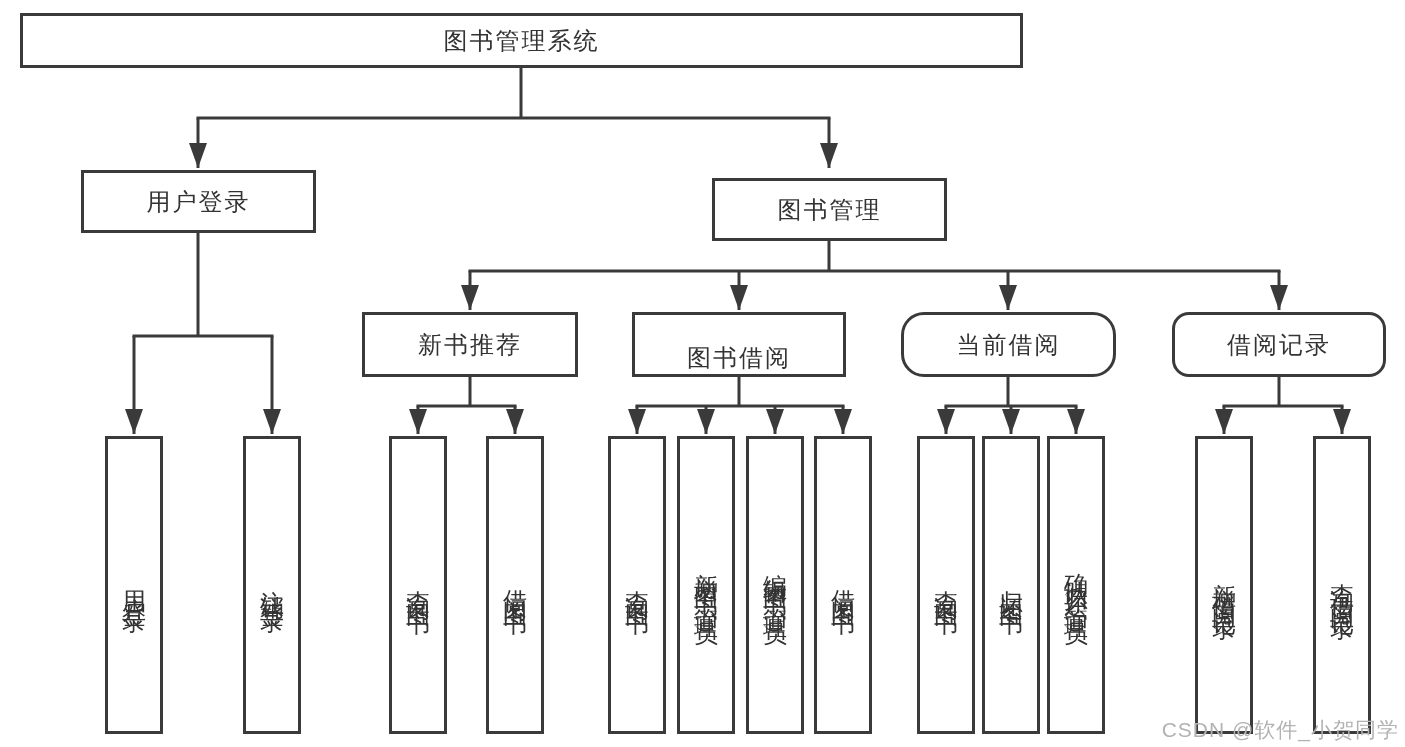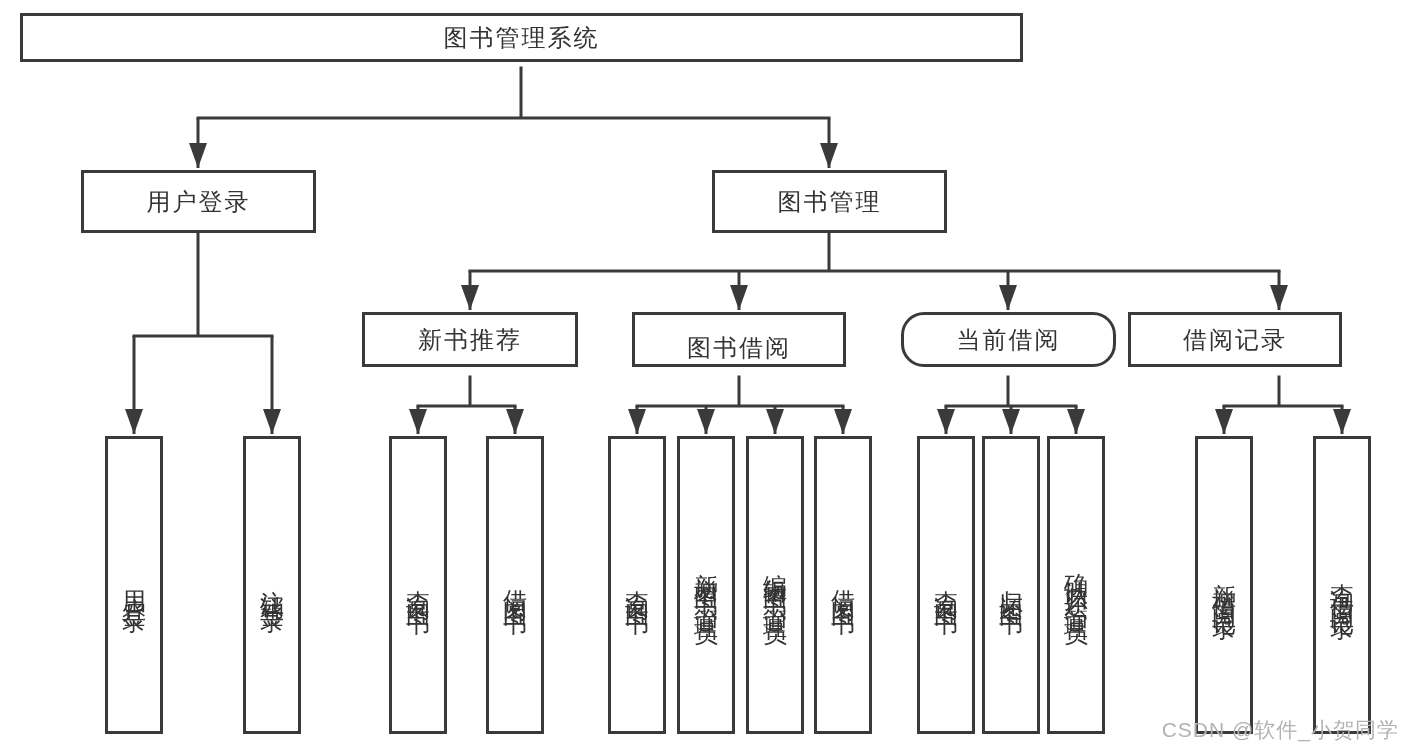--- a/index.html
+++ b/index.html
@@ -22,26 +22,26 @@
     border:3px solid var(--line);
     display:flex;align-items:center;justify-content:center;
     font-size:24px;letter-spacing:2px;color:var(--text);
     white-space:nowrap;
   }
   .vnode span{
     writing-mode:vertical-rl;text-orientation:mixed;
     letter-spacing:7px;font-size:24px;line-height:1;
   }
   
-  .root-box  {left:20px;  top:13px;  width:1003px;height:49px;}
+  .root-box  {left:20px;  top:13px;  width:1003px;height:55px;}
   .l2-a      {left:81px;  top:170px; width:235px; height:63px;}
-  .l2-b      {left:712px; top:170px; width:235px; height:63px;}
-  .l3        {top:312px;  height:55px;}
+  .l2-b      {left:712px; top:178px; width:235px; height:63px;}
+  .l3        {top:312px;  height:65px;}
   .l3-a{left:362px;width:216px;} .l3-b{left:632px;width:214px;align-items:flex-end;}
-  .l3-c{left:901px;width:215px;border-radius:23px;} .l3-d{left:1128px;width:214px;}
+  .l3-c{left:901px;width:215px;border-radius:23px;} .l3-d{left:1172px;width:214px;border-radius:17px;}
   .l4        {top:436px;  width:58px; height:298px;}
   .c1 {left:105px;}  .c2 {left:243px;}
   .c3 {left:389px;}  .c4 {left:486px;}
   .c5 {left:608px;}  .c6 {left:677px;}
   .c7 {left:746px;}  .c8 {left:814px;}
   .c9 {left:917px;}  .c10{left:982px;}
   .c11{left:1047px;} .c12{left:1195px;}
   .c13{left:1313px;}
   .watermark{
     position:absolute;z-index:2;right:6px;top:716px;

